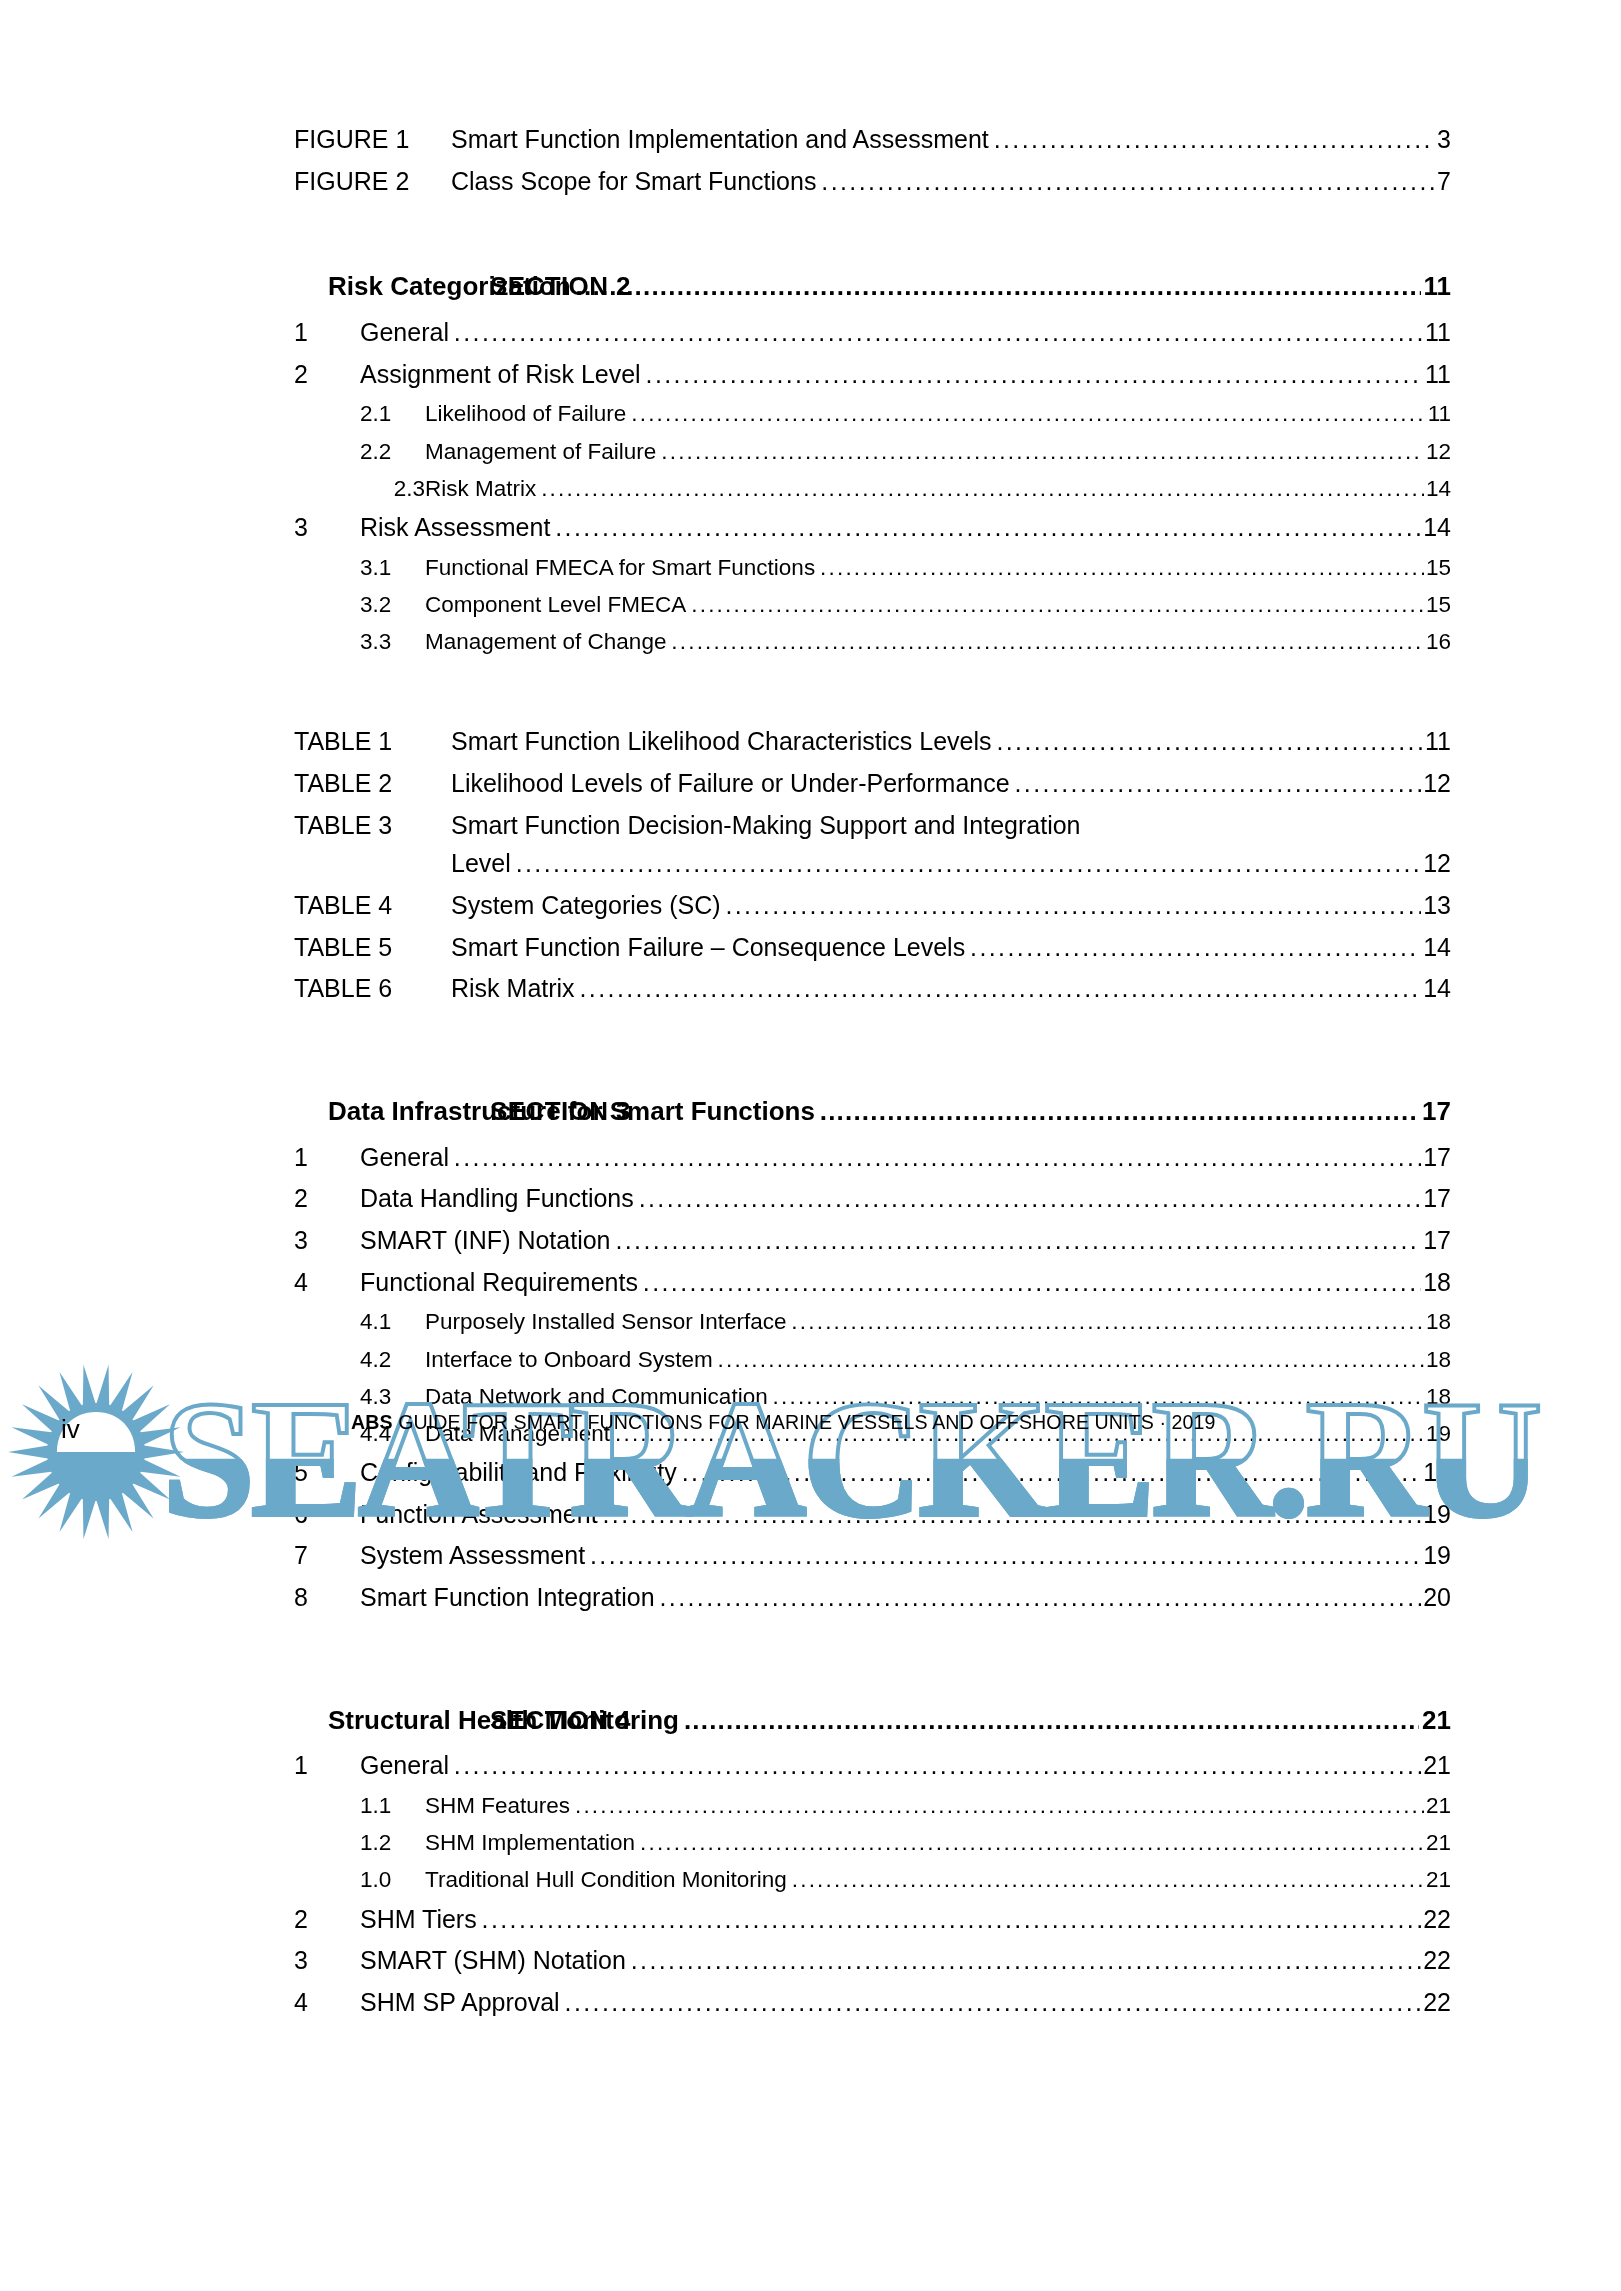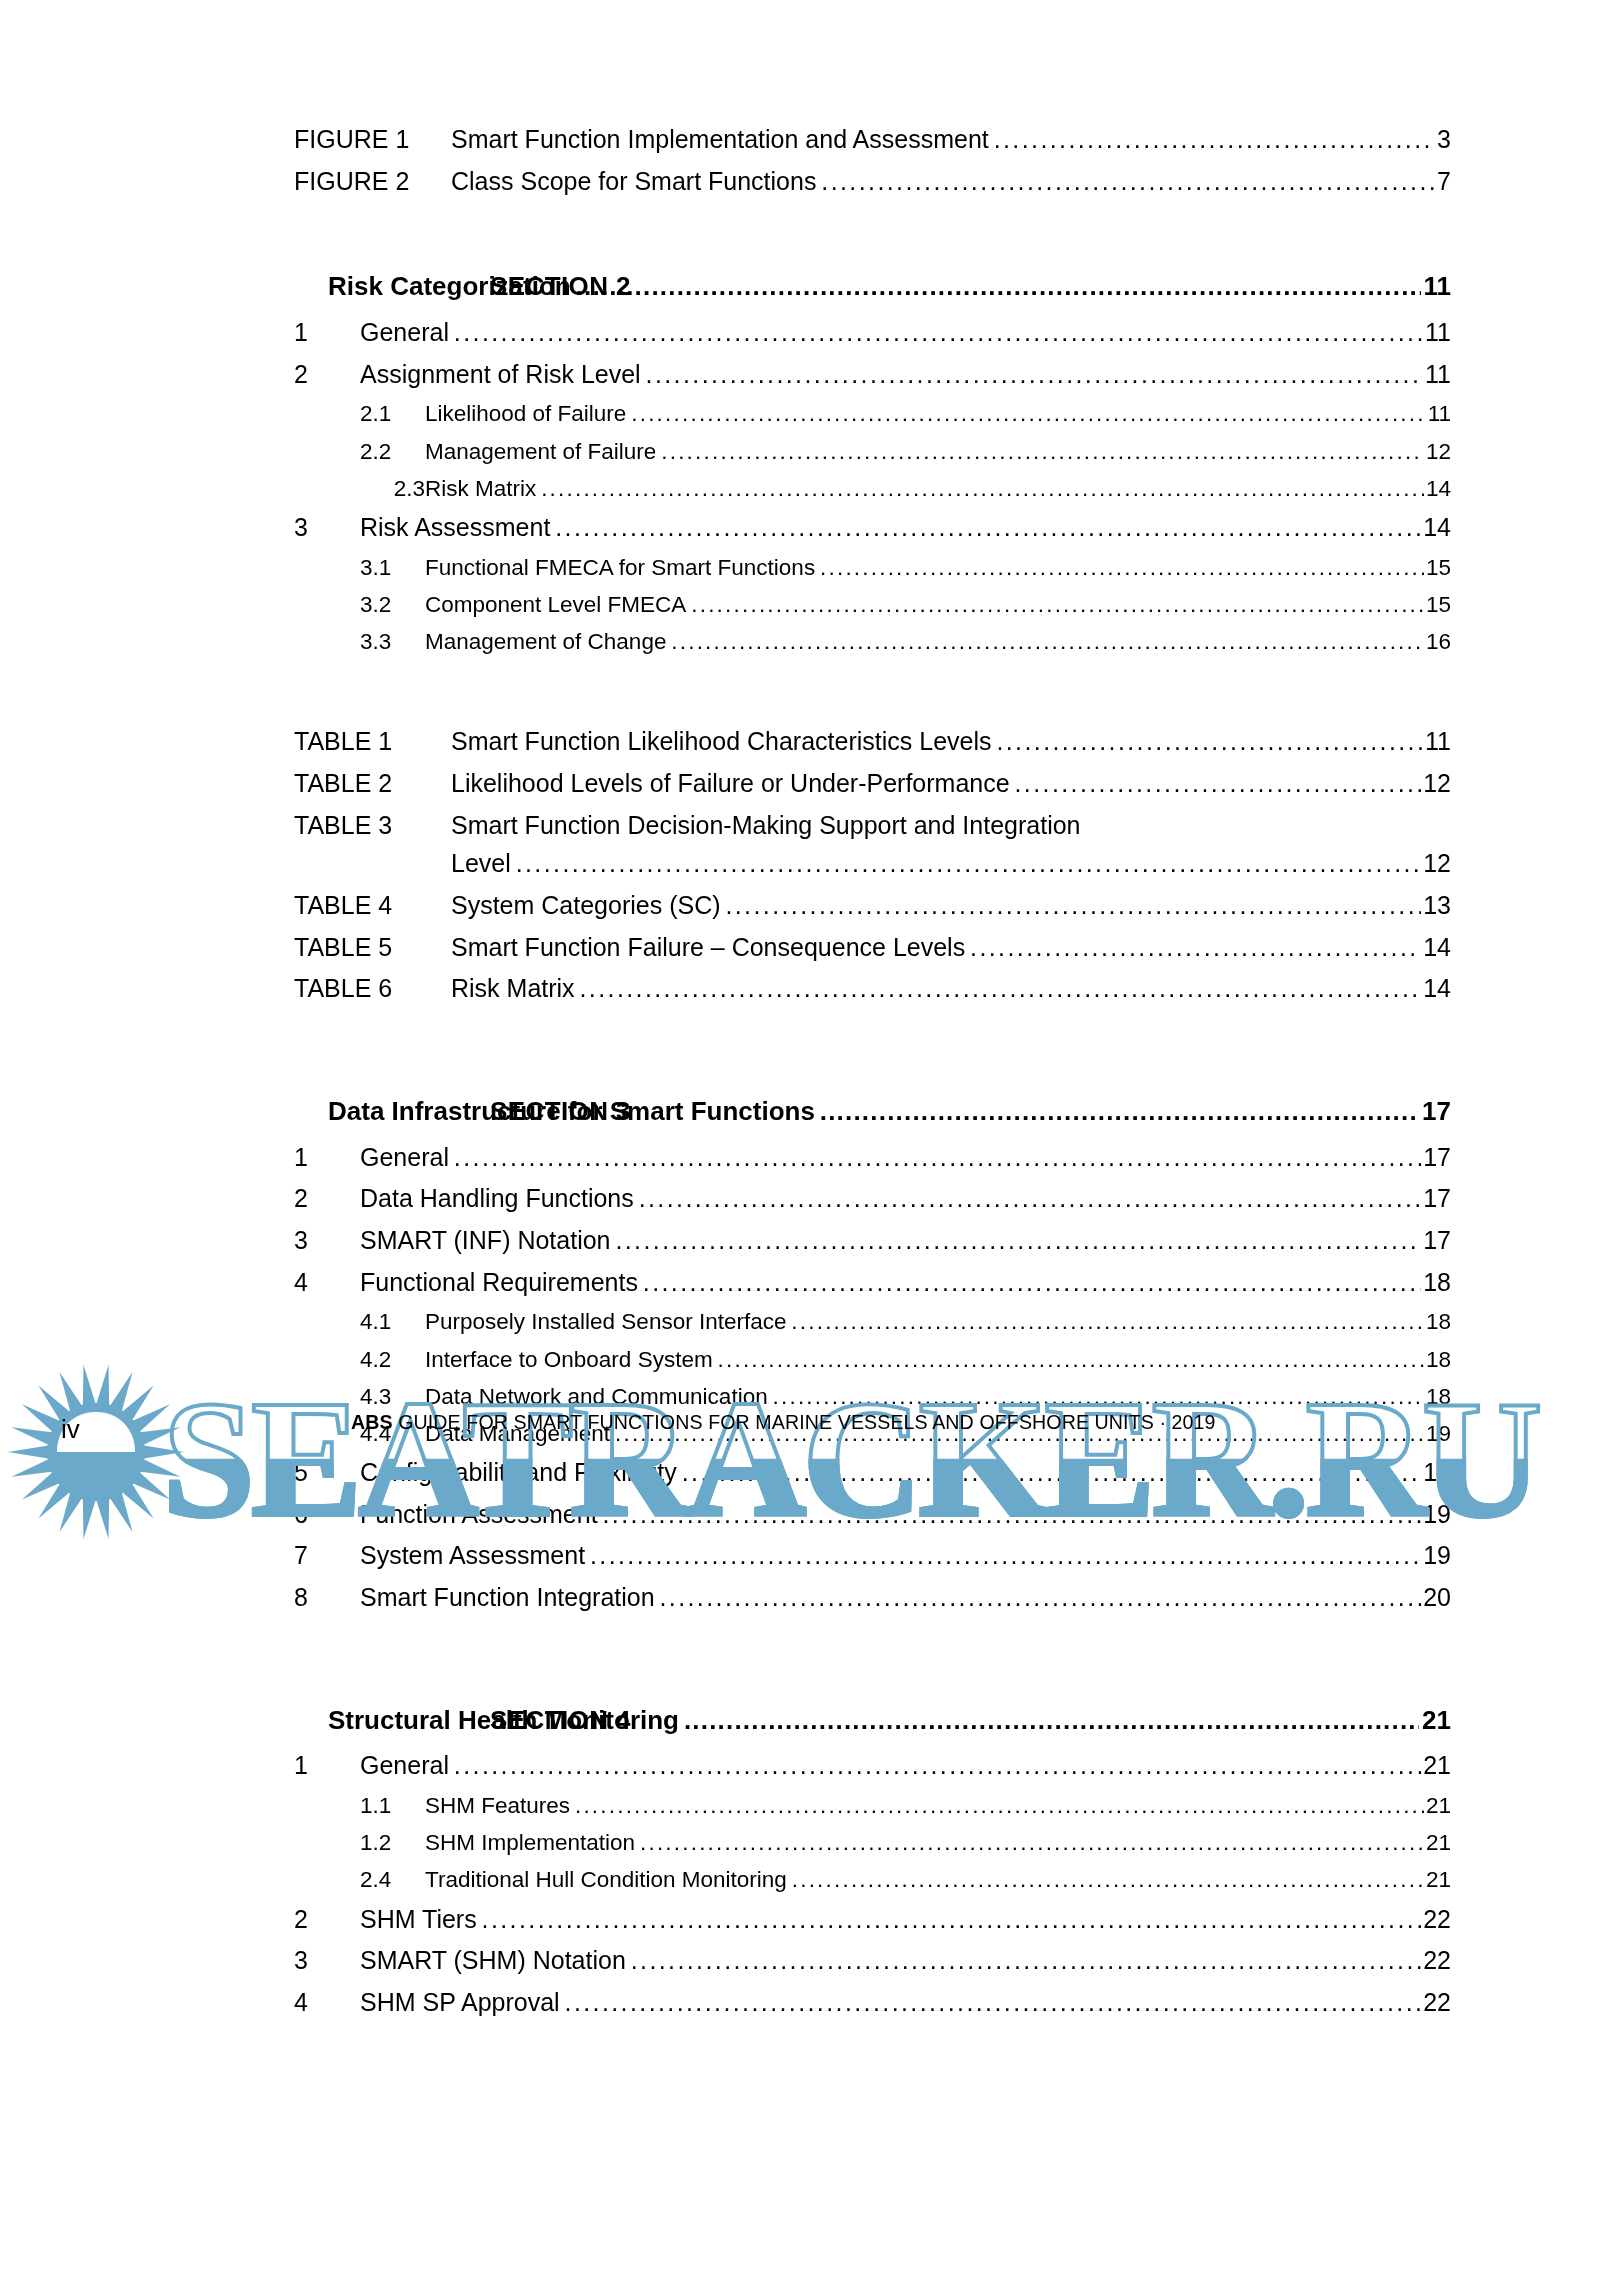--- a/index.html
+++ b/index.html
@@ -424,21 +424,21 @@
             <span class="leader">........................................................................................................................................................................................................</span>
             <span class="pg">21</span>
           </div>
           <div class="row lvl2">
             <span class="num" style="width: 65px; margin-left: 66px;">1.2</span>
             <span class="title">SHM Implementation</span>
             <span class="leader">........................................................................................................................................................................................................</span>
             <span class="pg">21</span>
           </div>
           <div class="row lvl2">
-            <span class="num" style="width: 65px; margin-left: 66px;">2.4</span>
+            <span class="num" style="width: 65px; margin-left: 66px;">1.0</span>
             <span class="title">Traditional Hull Condition Monitoring</span>
             <span class="leader">........................................................................................................................................................................................................</span>
             <span class="pg">21</span>
           </div>
           <div class="row lvl1">
             <span class="num" style="width: 66px;">2</span>
             <span class="title">SHM Tiers</span>
             <span class="leader">........................................................................................................................................................................................................</span>
             <span class="pg">22</span>
           </div>

